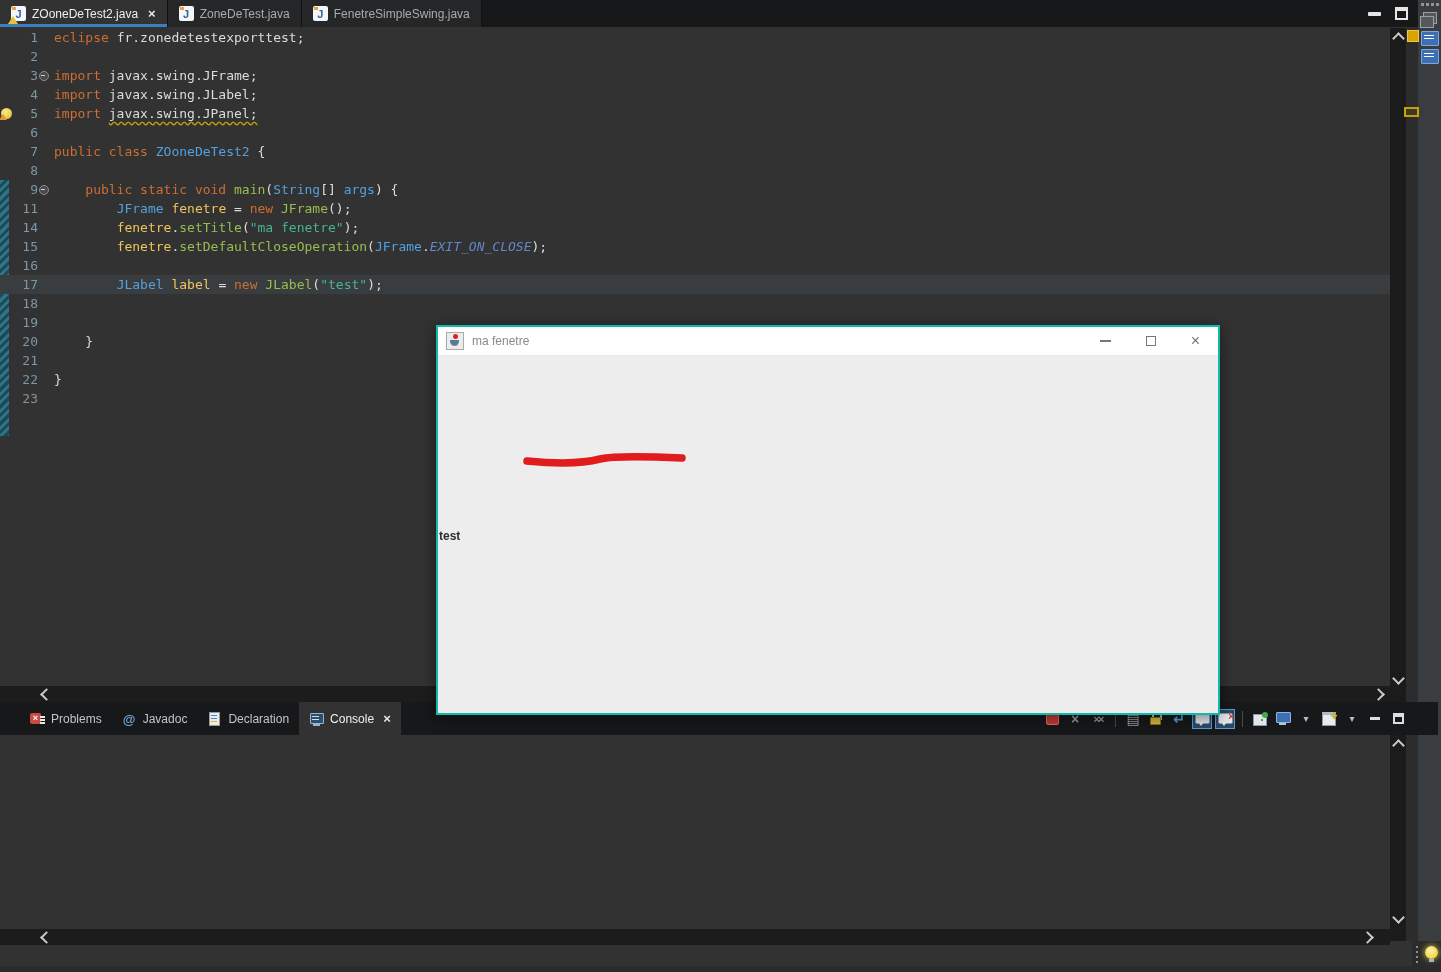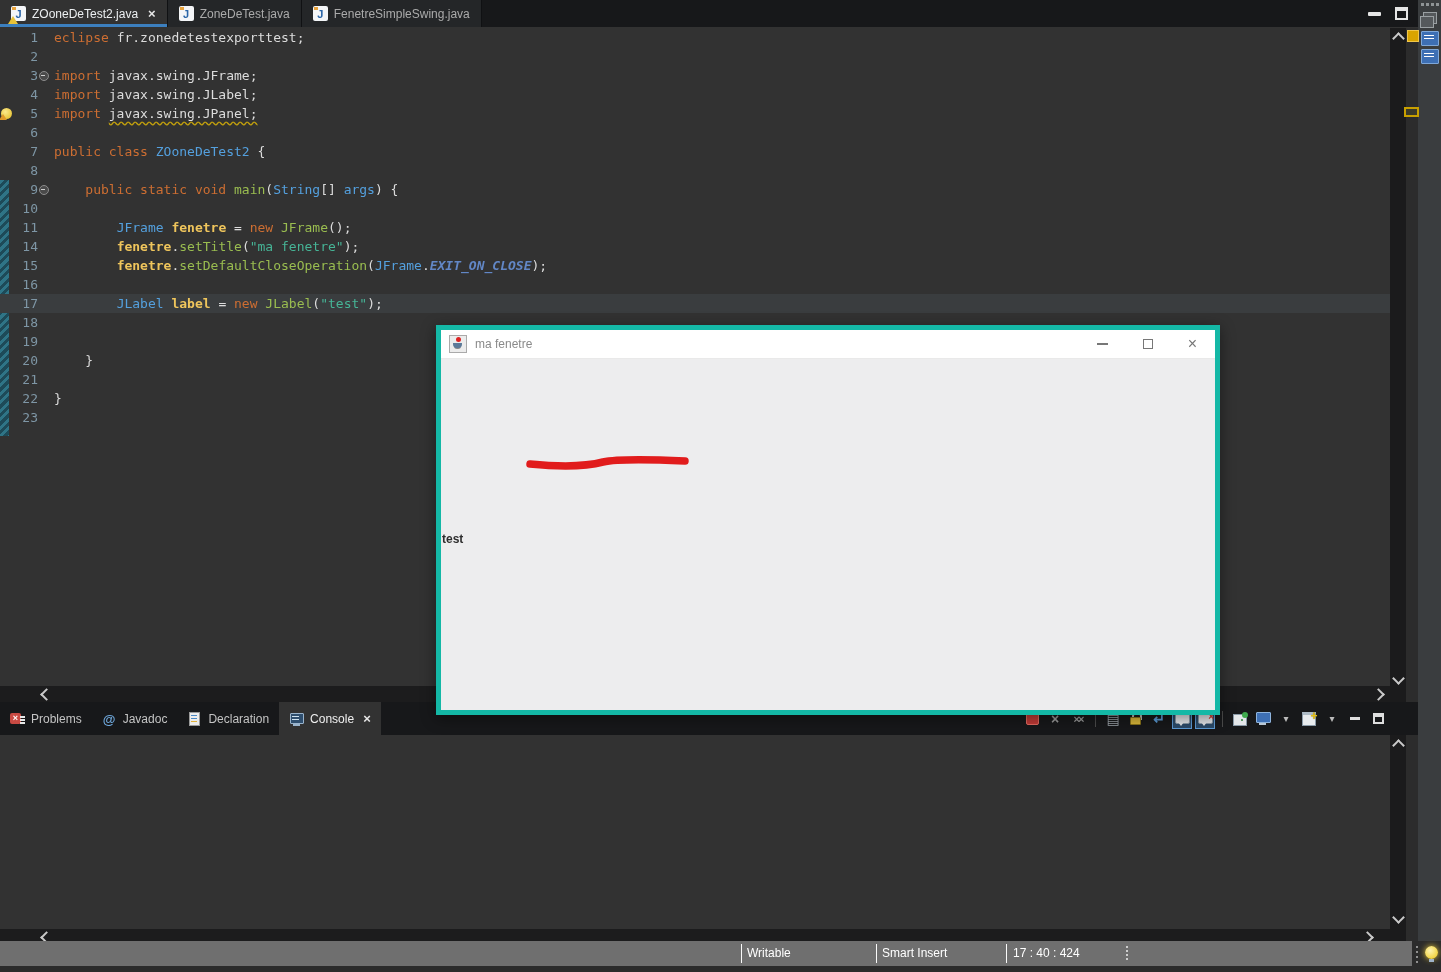--- a/index.html
+++ b/index.html
@@ -41,22 +41,22 @@
       background:repeating-linear-gradient(135deg,#2f7486 0 3px,#1d4a58 3px 6px);}
   .crow{position:relative;height:19px;line-height:19px;white-space:pre;display:flex;}
   .crow.hl{background:#3a3d3f;}
   .gut{width:14px;flex:0 0 auto;position:relative;}
   .lnum{width:24px;flex:0 0 auto;text-align:right;color:#7e96a5;position:relative;}
   .fold{position:absolute;right:-11px;top:5px;width:8px;height:8px;border-radius:50%;
         background:#4a4a4a;border:1px solid #8c8c8c;}
   .fold::after{content:"";position:absolute;left:1px;top:3px;width:4px;height:1px;background:#cfcfcf;}
   .lcode{padding-left:16px;}
   .tk-k{color:#cd6e32;} .tk-p{color:#dcdcdc;} .tk-t{color:#54a0de;} .tk-m{color:#9abd50;}
-  .tk-v{color:#efc55c;font-weight:bold;} .tk-s{color:#46b496;} .tk-n2{color:#a0afbe;}
-  .tk-c{color:#6287c6;font-weight:bold;font-style:italic;}
+  .tk-v{color:#efc55c;font-weight:normal;} .tk-s{color:#46b496;} .tk-n2{color:#a0afbe;}
+  .tk-c{color:#6287c6;font-weight:normal;font-style:italic;}
   .tk-w{color:#dcdcdc;text-decoration:underline;text-decoration-style:wavy;text-decoration-color:#c2a00c;text-underline-offset:3px;}
   .bulb-warn{position:absolute;left:1px;top:4px;width:11px;height:11px;border-radius:50%;
      background:radial-gradient(circle at 40% 35%,#fbe98c,#e9c83f 70%,#bb9a17);}
   .bulb-warn::after{content:"";position:absolute;left:-2px;bottom:-1px;border-left:4px solid transparent;
      border-right:4px solid transparent;border-bottom:6px solid #e09a2a;}
 
   
   .vtrack-ed{position:absolute;left:1390px;top:28px;width:16px;height:674px;background:#1b1b1c;}
   .vtrack-co{position:absolute;left:1390px;top:735px;width:16px;height:206px;background:#1b1b1c;}
   .overview-ed{position:absolute;left:1406px;top:28px;width:12px;height:674px;background:#2c2c2c;}
@@ -65,21 +65,21 @@
   .ov-mark{position:absolute;left:1404px;top:107px;width:11px;height:6px;border:2px solid #c8a000;background:#3a3a2a;}
   .hscroll{position:absolute;left:0;width:1390px;height:16px;background:#1c1c1d;}
   .hs-ed{top:686px;} .hs-co{top:929px;}
   .chev{position:absolute;width:7px;height:7px;border:0 solid #c9c9c9;}
   .chev.l{border-left-width:2px;border-bottom-width:2px;transform:rotate(45deg);}
   .chev.r{border-right-width:2px;border-top-width:2px;transform:rotate(45deg);}
   .chev.u{border-left-width:2px;border-top-width:2px;transform:rotate(45deg);}
   .chev.d{border-right-width:2px;border-bottom-width:2px;transform:rotate(45deg);}
 
   
-  .constrip{position:absolute;left:0;top:702px;width:1418px;height:33px;background:#17181a;display:flex;align-items:stretch;}
+  .constrip{position:absolute;left:0;top:702px;width:1418px;height:33px;background:#17181a;display:flex;align-items:stretch;padding-left:20px;}
   .ctab{display:flex;align-items:center;gap:6px;padding:0 10px;color:#c4c4c4;font-size:12px;}
   .ctab.active{background:#323232;color:#efefef;}
   .ctab .close{font-weight:bold;font-size:13px;color:#e8e8e8;margin-left:3px;}
   .cicon{position:relative;width:15px;height:14px;flex:0 0 auto;}
   .ci-problems::before{content:"×";position:absolute;left:0;top:1px;width:11px;height:11px;background:#c94a43;
       border-radius:2px;color:#fff;font-size:9px;font-weight:bold;text-align:center;line-height:11px;}
   .ci-problems::after{content:"";position:absolute;right:0;top:4px;width:5px;height:8px;
       background:linear-gradient(#e8e8e8 0 2px,transparent 2px 3px,#e8e8e8 3px 5px,transparent 5px 6px,#e8e8e8 6px 8px);}
   .ci-javadoc::before{content:"@";position:absolute;left:1px;top:0;color:#6fa8dc;font-weight:bold;font-size:13px;}
   .ci-declaration::before{content:"";position:absolute;left:2px;top:0;width:9px;height:12px;background:#ececec;border:1px solid #9a9a9a;}
@@ -133,21 +133,21 @@
   .sb-corner{position:absolute;left:1412px;top:941px;width:29px;height:31px;background:#2b2b2b;}
   .grip-dots{position:absolute;left:4px;top:5px;display:flex;flex-direction:column;gap:3px;}
   .grip-dots i{width:2px;height:2px;background:#8f8f8f;}
   .corner-bulb{position:absolute;right:3px;top:5px;width:13px;height:13px;border-radius:50%;
       background:radial-gradient(circle at 40% 35%,#fdf3b0,#f2d64a 65%,#caa31c);box-shadow:0 0 6px #e8c93a;}
   .corner-bulb::after{content:"";position:absolute;left:4px;bottom:-3px;width:5px;height:3px;background:#9fb3c9;}
   .footer-strip{position:absolute;left:0;top:966px;width:1441px;height:6px;background:#2b2b2b;}
 
   
   .swin{position:absolute;left:436px;top:325px;width:784px;height:390px;background:#ededee;
-        border:5px solid #14b8a6;box-sizing:border-box;box-shadow:0 3px 14px rgba(0,0,0,.45);z-index:50;}
+        border:2px solid #14b8a6;box-sizing:border-box;box-shadow:0 3px 14px rgba(0,0,0,.45);z-index:50;}
   .swin-title{position:absolute;left:0;top:0;right:0;height:28px;background:#fff;display:flex;align-items:center;border-bottom:1px solid #e9e9e9;}
   .swin-title .ttl{color:#8a8a8a;font-size:12px;margin-left:8px;}
   .cupicon{position:relative;width:16px;height:16px;margin-left:8px;background:#ececec;border:1px solid #aaa;flex:0 0 auto;}
   .cupicon::before{content:"";position:absolute;left:6px;top:1px;width:5px;height:5px;background:#d22;border-radius:50%;}
   .cupicon::after{content:"";position:absolute;left:3px;top:7px;width:9px;height:5px;background:#5c7a99;border-radius:0 0 4px 4px;box-shadow:0 2px 0 -1px #888;}
   .swin-controls{position:absolute;right:0;top:0;height:28px;display:flex;}
   .swc{width:45px;height:28px;display:flex;align-items:center;justify-content:center;}
   .swc-min i{width:11px;height:2px;background:#777;}
   .swc-max i{width:10px;height:10px;border:1.5px solid #777;box-sizing:border-box;}
   .swc-close{color:#777;font-size:16px;line-height:16px;}
@@ -198,21 +198,20 @@
     <div id="code-lines">
         <div class="crow"><span class="gut"></span><span class="lnum">1</span><span class="lcode"><span class="tk-k">eclipse </span><span class="tk-p">fr.zonedetestexporttest;</span></span></div>
         <div class="crow"><span class="gut"></span><span class="lnum">2</span><span class="lcode"></span></div>
         <div class="crow"><span class="gut"></span><span class="lnum">3<span class="fold"></span></span><span class="lcode"><span class="tk-k">import </span><span class="tk-p">javax.swing.JFrame;</span></span></div>
         <div class="crow"><span class="gut"></span><span class="lnum">4</span><span class="lcode"><span class="tk-k">import </span><span class="tk-p">javax.swing.JLabel;</span></span></div>
         <div class="crow"><span class="gut"><span class="bulb-warn"></span></span><span class="lnum">5</span><span class="lcode"><span class="tk-k">import </span><span class="tk-w">javax.swing.JPanel;</span></span></div>
         <div class="crow"><span class="gut"></span><span class="lnum">6</span><span class="lcode"></span></div>
         <div class="crow"><span class="gut"></span><span class="lnum">7</span><span class="lcode"><span class="tk-k">public class </span><span class="tk-t">ZOoneDeTest2 </span><span class="tk-p">{</span></span></div>
         <div class="crow"><span class="gut"></span><span class="lnum">8</span><span class="lcode"></span></div>
         <div class="crow"><span class="gut"></span><span class="lnum">9<span class="fold"></span></span><span class="lcode"><span class="tk-p">    </span><span class="tk-k">public static void </span><span class="tk-m">main</span><span class="tk-p">(</span><span class="tk-t">String</span><span class="tk-p">[] </span><span class="tk-t">args</span><span class="tk-p">) {</span></span></div>
-        <div class="crow"><span class="gut"></span><span class="lnum">10</span><span class="lcode"></span></div>
         <div class="crow"><span class="gut"></span><span class="lnum">11</span><span class="lcode"><span class="tk-p">        </span><span class="tk-t">JFrame </span><span class="tk-v">fenetre </span><span class="tk-p">= </span><span class="tk-k">new </span><span class="tk-m">JFrame</span><span class="tk-p">();</span></span></div>
         <div class="crow"><span class="gut"></span><span class="lnum">14</span><span class="lcode"><span class="tk-p">        </span><span class="tk-v">fenetre</span><span class="tk-p">.</span><span class="tk-m">setTitle</span><span class="tk-p">(</span><span class="tk-s">"ma fenetre"</span><span class="tk-p">);</span></span></div>
         <div class="crow"><span class="gut"></span><span class="lnum">15</span><span class="lcode"><span class="tk-p">        </span><span class="tk-v">fenetre</span><span class="tk-p">.</span><span class="tk-m">setDefaultCloseOperation</span><span class="tk-p">(</span><span class="tk-t">JFrame</span><span class="tk-p">.</span><span class="tk-c">EXIT_ON_CLOSE</span><span class="tk-p">);</span></span></div>
         <div class="crow"><span class="gut"></span><span class="lnum">16</span><span class="lcode"></span></div>
         <div class="crow hl"><span class="gut"></span><span class="lnum">17</span><span class="lcode"><span class="tk-p">        </span><span class="tk-t">JLabel </span><span class="tk-v">label </span><span class="tk-p">= </span><span class="tk-k">new </span><span class="tk-m">JLabel</span><span class="tk-p">(</span><span class="tk-s">"test"</span><span class="tk-p">);</span></span></div>
         <div class="crow"><span class="gut"></span><span class="lnum">18</span></div>
         <div class="crow"><span class="gut"></span><span class="lnum">19</span><span class="lcode"></span></div>
         <div class="crow"><span class="gut"></span><span class="lnum">20</span><span class="lcode"><span class="tk-p">    }</span></span></div>
         <div class="crow"><span class="gut"></span><span class="lnum">21</span><span class="lcode"></span></div>
         <div class="crow"><span class="gut"></span><span class="lnum">22</span><span class="lcode"><span class="tk-p">}</span></span></div>
@@ -309,34 +308,20 @@
   <div class="vtrack-co">
     <span class="chev u" style="left:4px;top:6px"></span>
     <span class="chev d" style="left:4px;top:178px"></span>
   </div>
   <div class="overview-co"></div>
   <div class="hscroll hs-co">
     <span class="chev l" style="left:42px;top:4px"></span>
     <span class="chev r" style="left:1363px;top:4px"></span>
   </div>
 
-  <div class="statusbar">
-    <span class="sb-sep" style="left:741px"></span>
-    <span class="sb-item" style="left:747px">Writable</span>
-    <span class="sb-sep" style="left:876px"></span>
-    <span class="sb-item" style="left:882px">Smart Insert</span>
-    <span class="sb-sep" style="left:1006px"></span>
-    <span class="sb-item" style="left:1013px">17 : 40 : 424</span>
-    <span class="sb-dots">
-        <i></i>
-        <i></i>
-        <i></i>
-        <i></i>
-      </span>
-  </div>
   <div class="sb-corner">
     <span class="grip-dots">
         <i></i>
         <i></i>
         <i></i>
         <i></i>
       </span>
     <span class="corner-bulb"></span>
   </div>
   <div class="footer-strip"></div>

